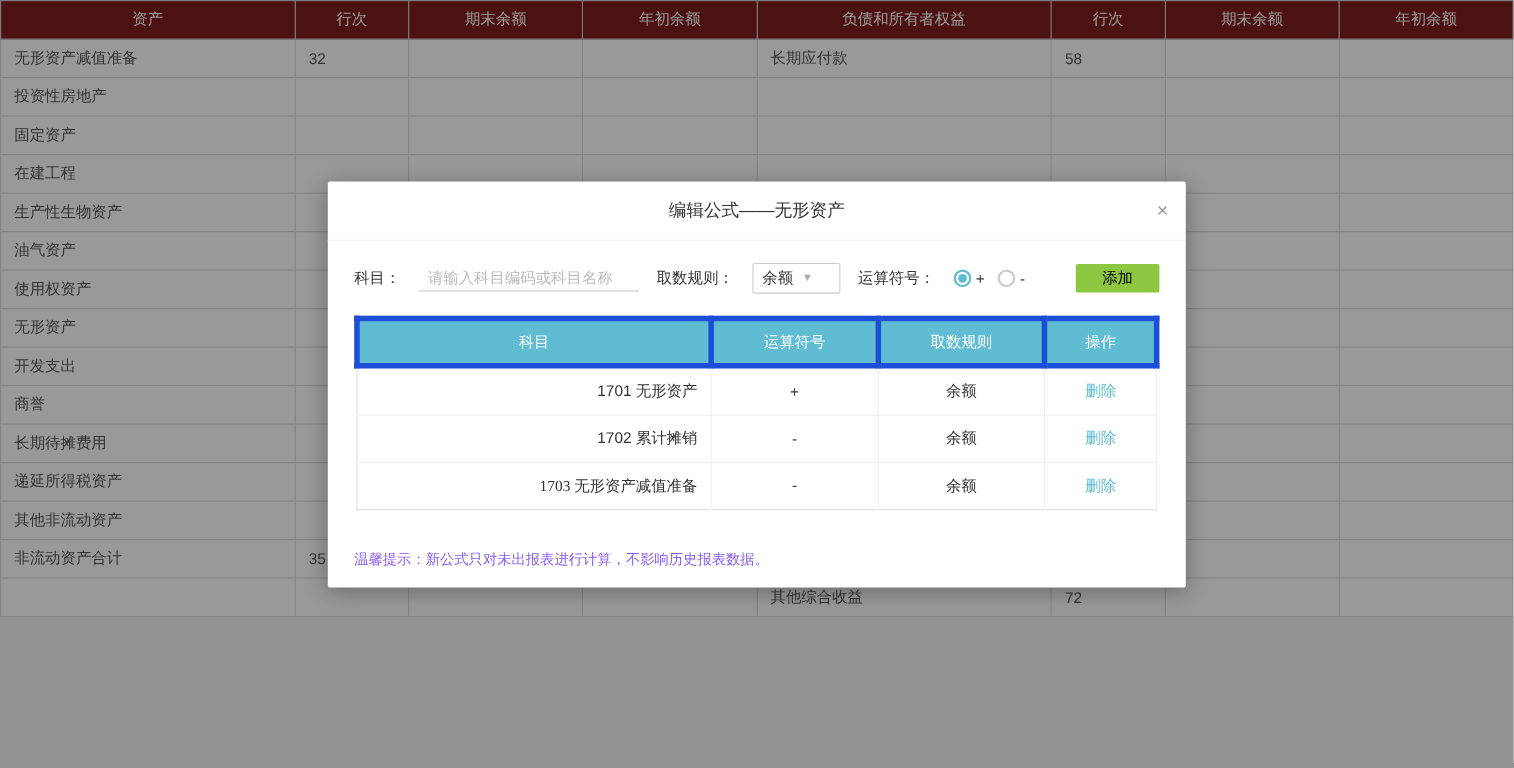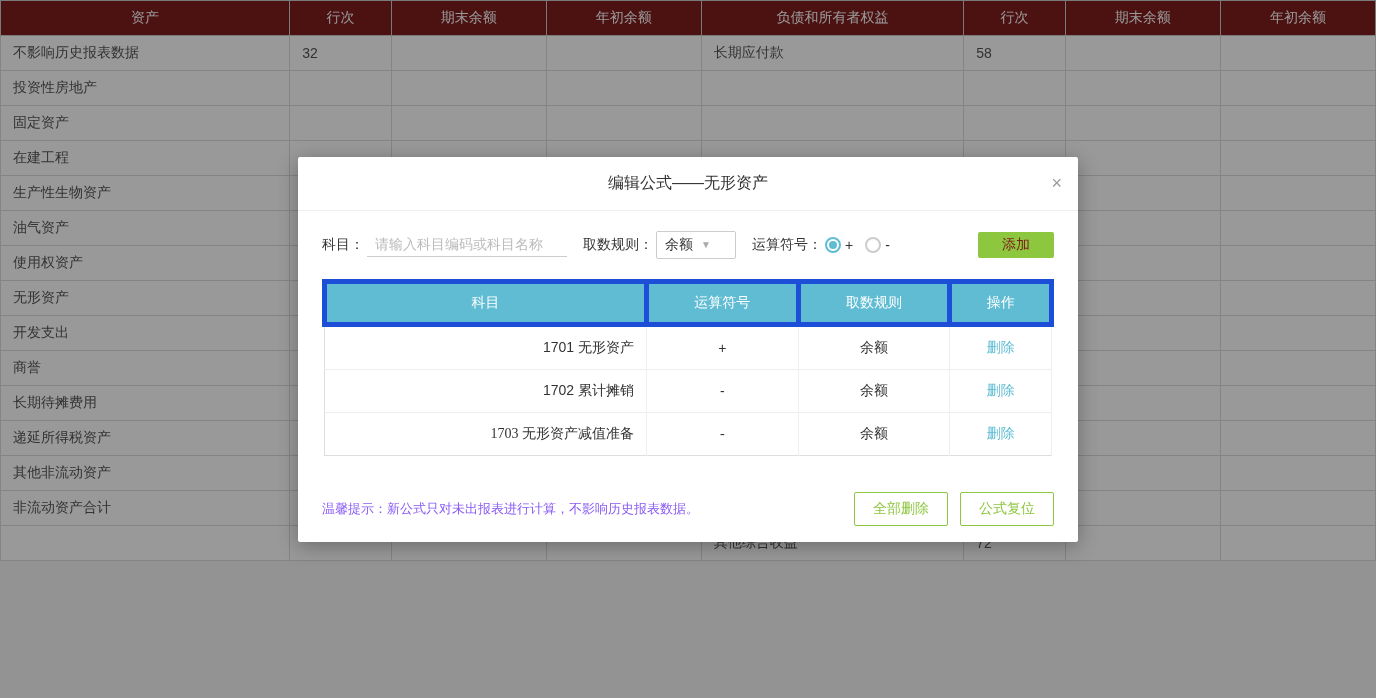--- a/index.html
+++ b/index.html
@@ -95,21 +95,21 @@
       display: flex;
       align-items: center;
       gap: 16px;
       margin-bottom: 20px;
       flex-wrap: wrap;
     }
 
     .form-group {
       display: flex;
       align-items: center;
-      gap: 3px;
+      gap: 17px;
     }
 
     .form-label {
       color: #333;
       white-space: nowrap;
     }
 
     .form-input {
       border: none;
       border-bottom: 1px solid #ccc;
@@ -184,21 +184,21 @@
       border-color: #ccc;
     }
 
     .radio-label {
       color: #333;
       font-size: 14px;
     }
 
     .btn-add {
       background: #8dc63f;
-      color: #7f1d1d;
+      color: #000000;
       border: none;
       padding: 4px 24px;
       border-radius: 2px;
       cursor: pointer;
       font-size: 14px;
       margin-left: auto;
     }
 
     
     .data-table {
@@ -280,21 +280,21 @@
         <th>期末余额</th>
         <th>年初余额</th>
         <th>负债和所有者权益</th>
         <th>行次</th>
         <th>期末余额</th>
         <th>年初余额</th>
       </tr>
     </thead>
     <tbody id="bg-tbody">
     <tr>
-          <td>不影响历史报表数据</td>
+          <td>无形资产减值准备</td>
           <td>32</td>
           <td></td>
           <td></td>
           <td>长期应付款</td>
           <td>58</td>
           <td></td>
           <td></td>
         </tr>
         <tr>
           <td>投资性房地产</td>
@@ -510,19 +510,15 @@
               <td>-</td>
               <td>余额</td>
               <td><a class="delete-link" href="#">删除</a></td>
             </tr>
           </tbody>
       </table>
     </div>
 
     <div class="modal-footer">
       <span class="footer-hint">温馨提示：新公式只对未出报表进行计算，不影响历史报表数据。</span>
-      <div class="footer-btns">
-        <button class="btn-outline">全部删除</button>
-        <button class="btn-outline">公式复位</button>
-      </div>
     </div>
   </div>
 </div>
 
 </body></html>

